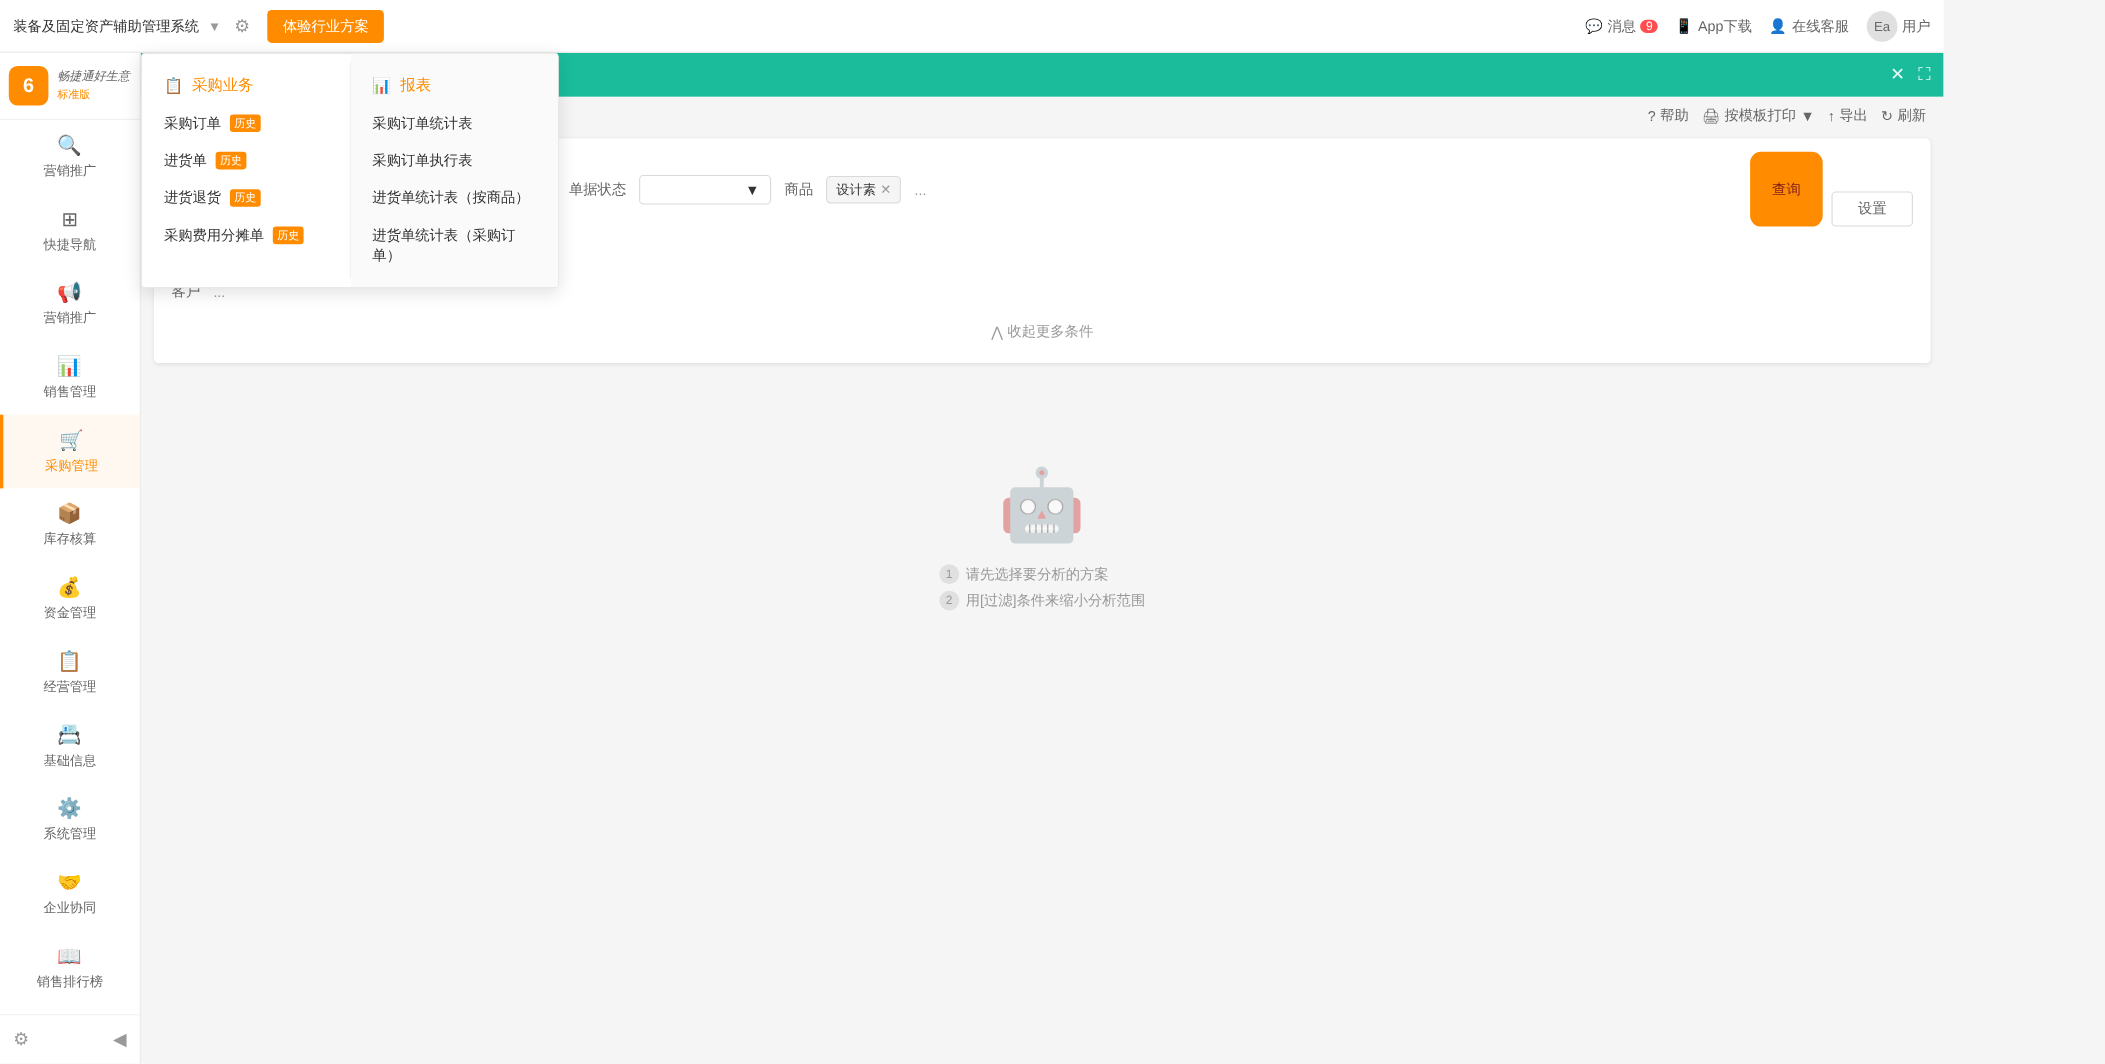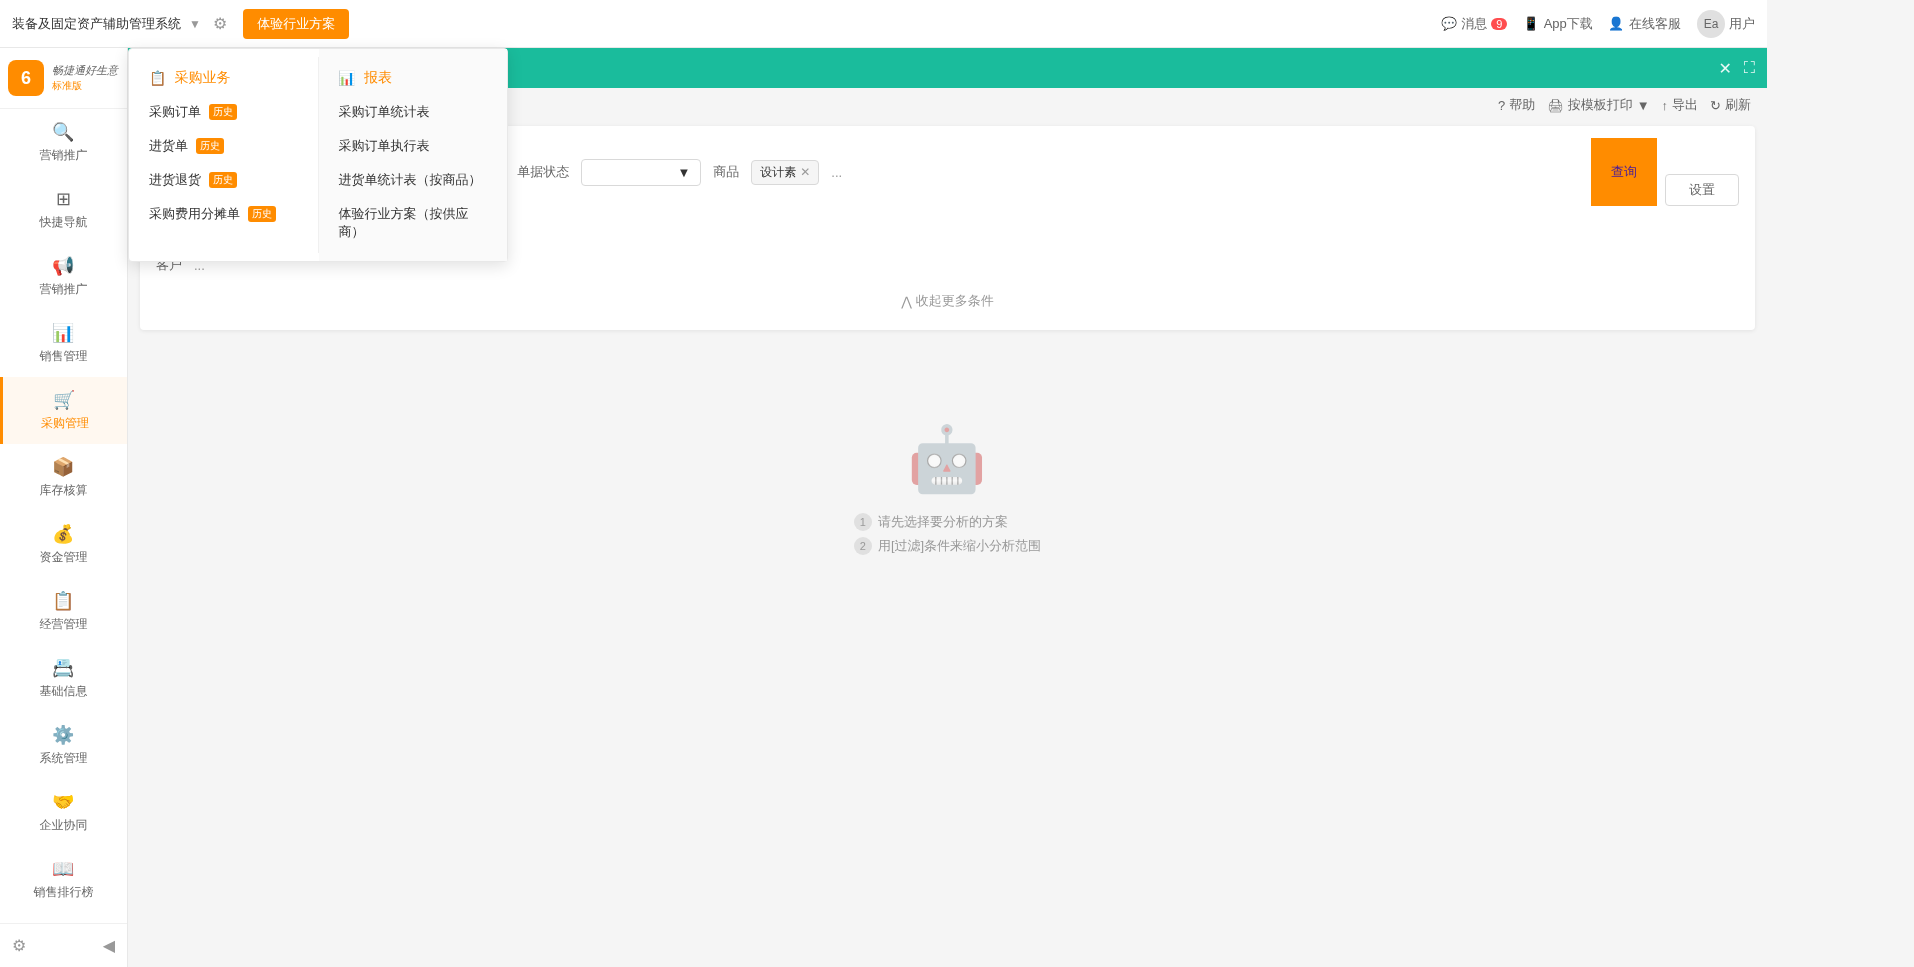--- a/index.html
+++ b/index.html
@@ -52,21 +52,21 @@
     .filter-row { display: flex; align-items: center; gap: 12px; margin-bottom: 10px; }
     .filter-label { color: #666; font-size: 13px; white-space: nowrap; }
     .filter-date-range { display: flex; align-items: center; gap: 6px; border: 1px solid #d9d9d9; border-radius: 4px; padding: 5px 10px; font-size: 13px; color: #333; }
     .filter-date-shortcuts { display: flex; gap: 4px; }
     .date-shortcut { color: #1abc9c; cursor: pointer; font-size: 12px; }
     .filter-select { border: 1px solid #d9d9d9; border-radius: 4px; padding: 5px 10px; font-size: 13px; color: #333; min-width: 120px; display: flex; align-items: center; justify-content: space-between; cursor: pointer; }
     .filter-tag { background: #f5f5f5; border: 1px solid #d9d9d9; border-radius: 4px; padding: 3px 8px; font-size: 12px; display: flex; align-items: center; gap: 4px; }
     .filter-tag-close { cursor: pointer; color: #999; }
     .filter-more { color: #999; cursor: pointer; font-size: 13px; }
     .filter-actions { margin-left: auto; display: flex; gap: 8px; }
-    .btn-query { background: #ff8c00; color: #4c1d95; border: none; border-radius: 0; padding: 4px 20px; cursor: pointer; font-size: 13px; }
+    .btn-query { background: #ff8c00; color: #7f1d1d; border: none; border-radius: 10px; padding: 4px 20px; cursor: pointer; font-size: 13px; }
     .btn-setting { background: white; color: #666; border: 1px solid #d9d9d9; border-radius: 4px; padding: 6px 23px; cursor: pointer; font-size: 13px; margin-top: 36px; }
     .collapse-btn { display: flex; align-items: center; gap: 4px; color: #999; cursor: pointer; font-size: 13px; justify-content: center; padding: 8px; }
 
     
     .empty-state { display: flex; flex-direction: column; align-items: center; justify-content: center; padding: 80px 20px; color: #999; font-size: 13px; }
     .empty-hints { list-style: none; text-align: left; }
     .empty-hints li { margin-bottom: 6px; display: flex; align-items: center; gap: 6px; }
     .hint-num { width: 18px; height: 18px; background: #e0e0e0; border-radius: 50%; display: flex; align-items: center; justify-content: center; font-size: 11px; color: #999; flex-shrink: 0; }
     .dropdown-menu { position: absolute; top: 48px; left: 128px; background: white; border: 1px solid #e8e8e8; border-radius: 4px; box-shadow: 0 4px 16px rgba(0,0,0,0.12); z-index: 200; display: flex; min-width: 380px; }
     .dropdown-col { flex: 1; padding: 12px 0; }
@@ -335,16 +335,16 @@
     <div class="dropdown-item">
       <span>采购订单统计表</span>
     </div>
     <div class="dropdown-item">
       <span>采购订单执行表</span>
     </div>
     <div class="dropdown-item">
       <span>进货单统计表（按商品）</span>
     </div>
     <div class="dropdown-item">
-      <span>体验行业方案（按供应商）</span>
+      <span>进货单统计表（采购订单）</span>
     </div>
   </div>
 </div>
 
 </body></html>

